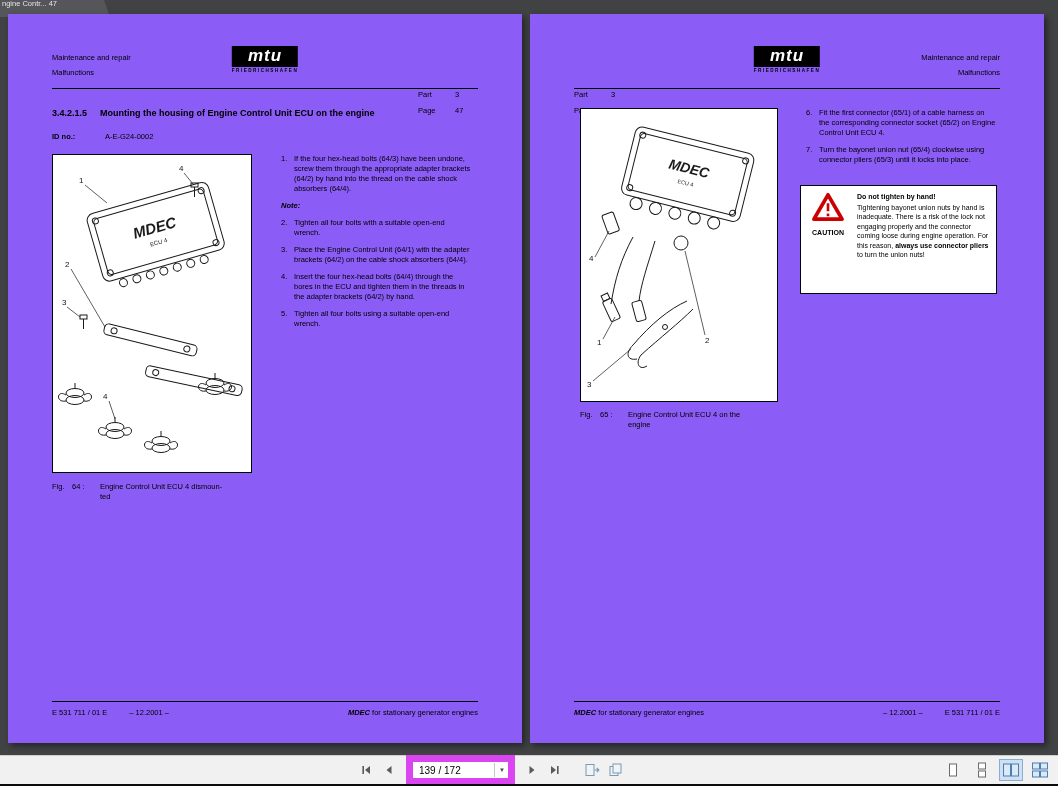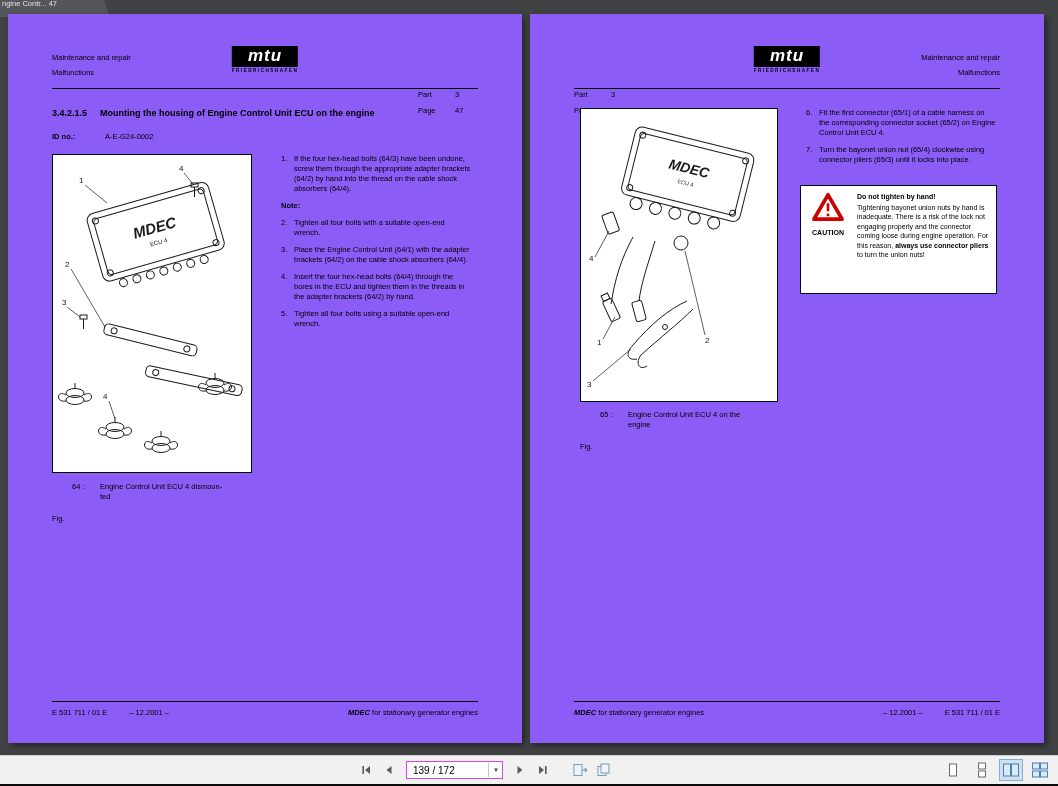--- a/index.html
+++ b/index.html
@@ -41,31 +41,31 @@
 
   .fig-box { position:absolute; border:1px solid #000; background:#fff; }
   #page47 .fig-box { left:44px; top:140px; width:198px; height:317px; }
   #page48 .fig-box { left:50px; top:94px; width:196px; height:292px; }
   .fig-box svg { width:100%; height:100%; display:block; }
   .callout { font-size:8px; fill:#111; font-family:"Liberation Sans","DejaVu Sans",sans-serif; }
 
   .fig-caption { position:absolute; font-size:7.5px; display:flex; line-height:10px; }
   #page47 .fig-caption { left:44px; top:468px; }
   #page48 .fig-caption { left:50px; top:396px; }
-  .fig-lbl { width:20px; flex-shrink:0;margin-top:32px; }
+  .fig-lbl { width:20px; flex-shrink:0; }
   .fig-no { width:28px; flex-shrink:0; }
 
   .steps { position:absolute; font-size:7.5px; line-height:10px; }
   #page47 .steps { left:273px; top:140px; width:190px; }
   #page48 .steps { left:276px; top:94px; width:190px; }
   .step { display:flex; margin-bottom:7px; }
   .step-num { width:13px; flex-shrink:0; }
   .step-text { flex:1; }
   .note-row { display:flex; margin-bottom:7px; }
-  .note-label { width:41px; flex-shrink:0; font-weight:bold; }
+  .note-label { width:41px; flex-shrink:0; font-weight:bold;font-style:italic; }
 
   .caution-box { position:absolute; left:270px; top:171px; width:183px; min-height:93px;
                  border:1px solid #000; padding:6px 6px 8px; display:flex; gap:8px;
                  font-size:7px; line-height:9.5px; background:#fff; }
   .caution-left { width:42px; flex-shrink:0; text-align:center; }
   .caution-left svg { width:34px; height:30px; }
   .caution-label { font-weight:bold; font-size:7px; margin-top:3px; }
   .caution-title { font-weight:bold; margin-bottom:1px; }
   .b { font-weight:bold; }
 
@@ -76,21 +76,21 @@
   .brand { font-weight:bold; font-style:italic; }
 
   
   .toolbar { position:absolute; left:0; right:0; bottom:2px; height:28px; background:#f1f1f1;
              border-top:1px solid #cfcfcf; }
   .bottom-edge { position:absolute; left:0; right:0; bottom:0; height:2px; background:#0c0c0c; }
   .tb-center { position:absolute; left:356px; top:0; height:100%; display:flex; align-items:center; gap:3px; }
   .tb-btn { width:20px; height:20px; border:none; background:transparent; display:flex;
             align-items:center; justify-content:center; padding:0; cursor:pointer; }
   .tb-btn svg { display:block; }
-  .page-field { display:flex; align-items:center; background:#fff; border:1px solid #d946ef;
+  .page-field { display:flex; align-items:center; background:#fff; border:7px solid #d946ef;
                 height:16px; width:86px; font-size:10px; padding:0 3px 0 6px;
                 justify-content:space-between; margin:0 4px; cursor:pointer; }
   .caret { font-size:6px; color:#444; border-left:1px solid #c5c5c5; padding-left:4px;
            margin-left:4px; line-height:14px; }
   .tb-extra { margin-left:14px; display:flex; gap:4px; }
   .tb-right { position:absolute; right:6px; top:0; height:100%; display:flex; align-items:center; gap:5px; }
   .view-btn { width:24px; height:22px; display:flex; align-items:center; justify-content:center;
               border:1px solid transparent; background:transparent; padding:0; cursor:pointer; }
   .view-btn.active { background:#cfe0f2; border-color:#8aaed2; }
 </style>

